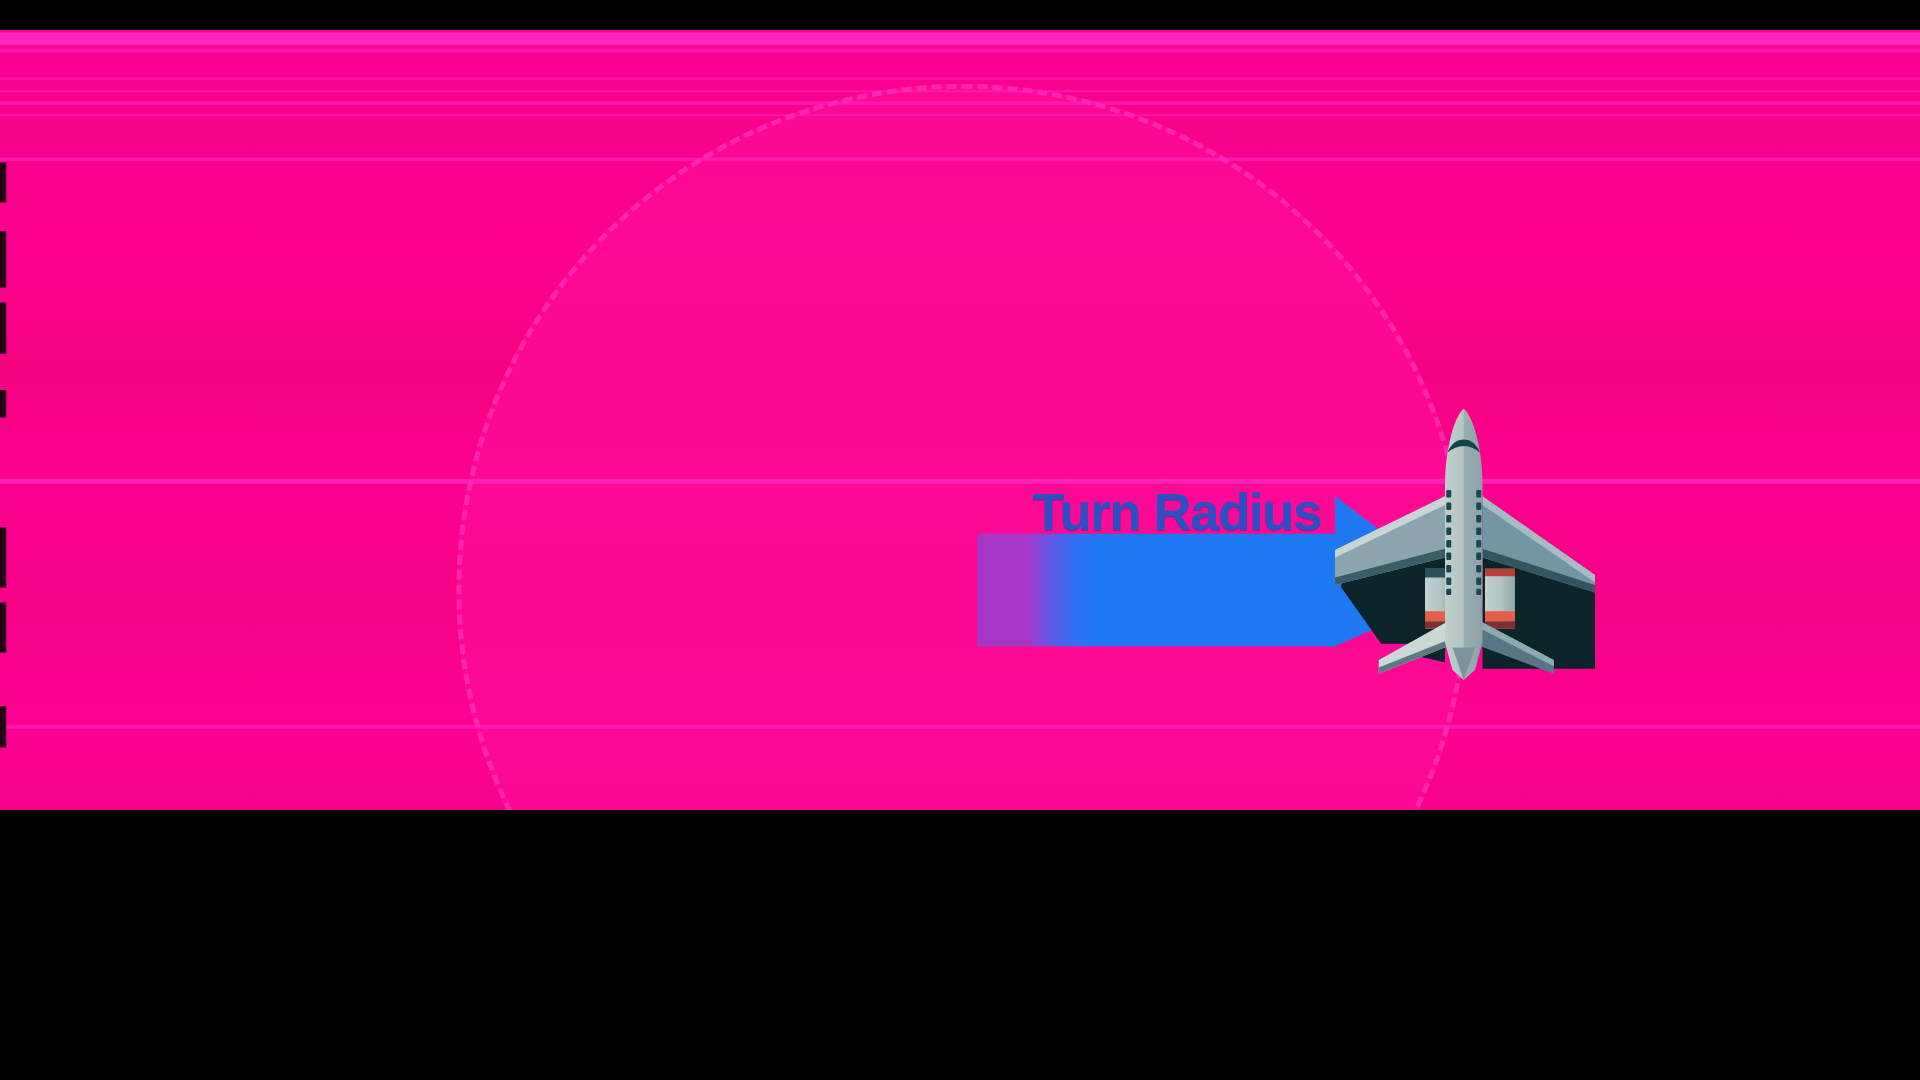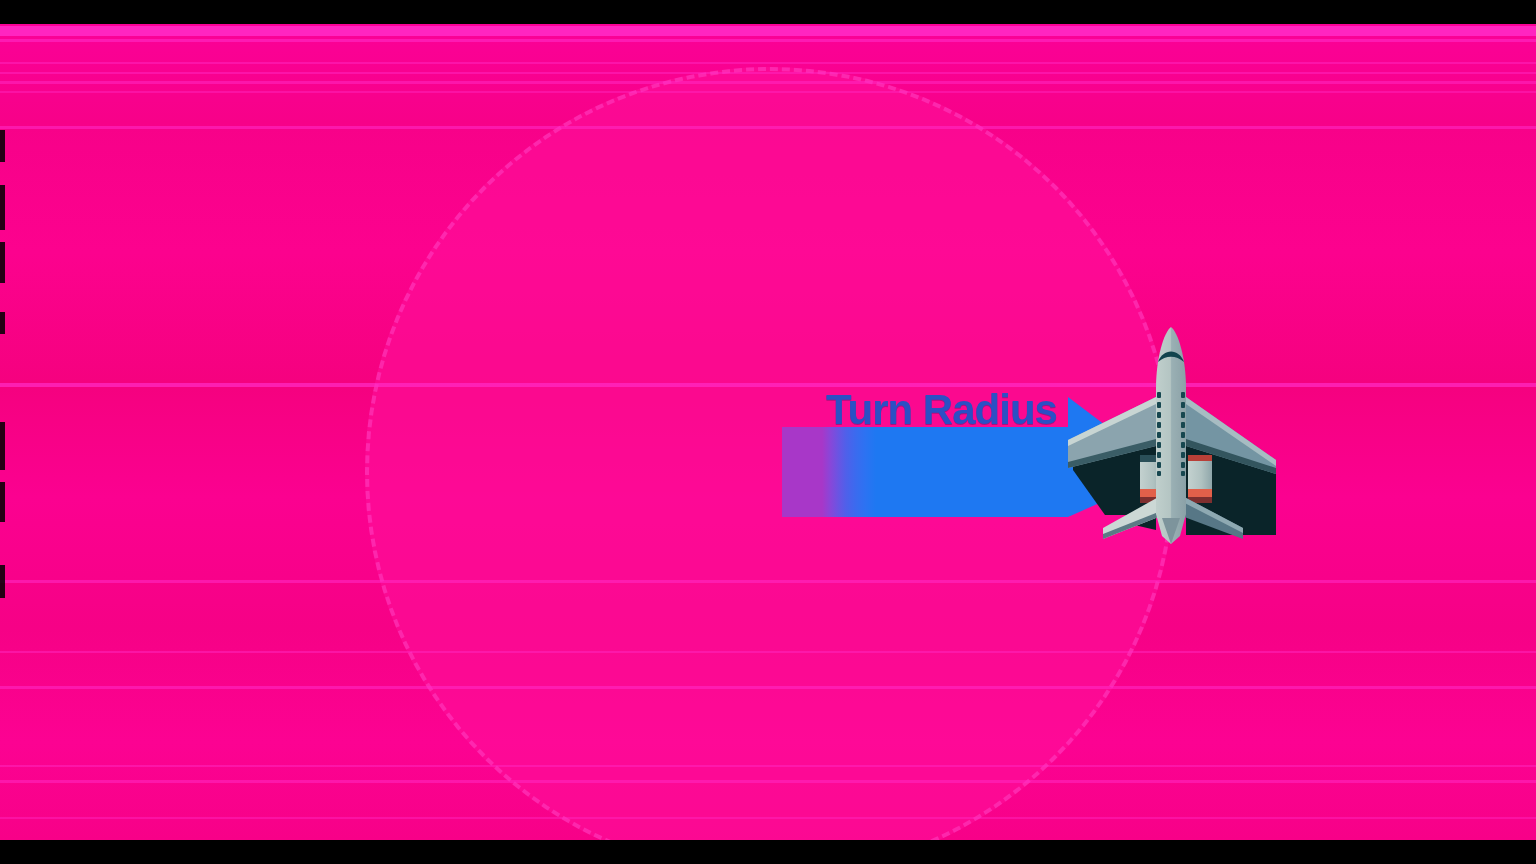--- a/index.html
+++ b/index.html
@@ -5,21 +5,21 @@
   html,body{margin:0;padding:0;background:#000;}
   .frame{
     position:relative;width:1536px;height:864px;overflow:hidden;
     background:var(--letterbox,#000);
     font-family:"Liberation Sans",sans-serif;
   }
   .bar{position:absolute;left:0;width:1536px;background:var(--letterbox,#000);z-index:50;}
   .bar.top{top:0;height:24px;}
   .bar.bottom{top:840px;height:24px;}
   .field{
-    position:absolute;left:0;top:24px;width:1536px;height:816px;overflow:hidden;
+    position:absolute;left:0;top:24px;width:1536px;height:624px;overflow:hidden;
     background:linear-gradient(180deg,
       #fb0197 0%, #f70189 12%, #fc028e 28%, #f5017f 44%,
       #fb0190 58%, #f60186 74%, #fc0292 88%, #f70188 100%);
   }
   .turn-circle{
     position:absolute;left:365px;top:43px;width:810px;height:810px;
     border-radius:50%;box-sizing:border-box;
     background:rgba(255,16,154,0.55);
     border:4px dashed rgba(255,110,230,0.30);
   }

